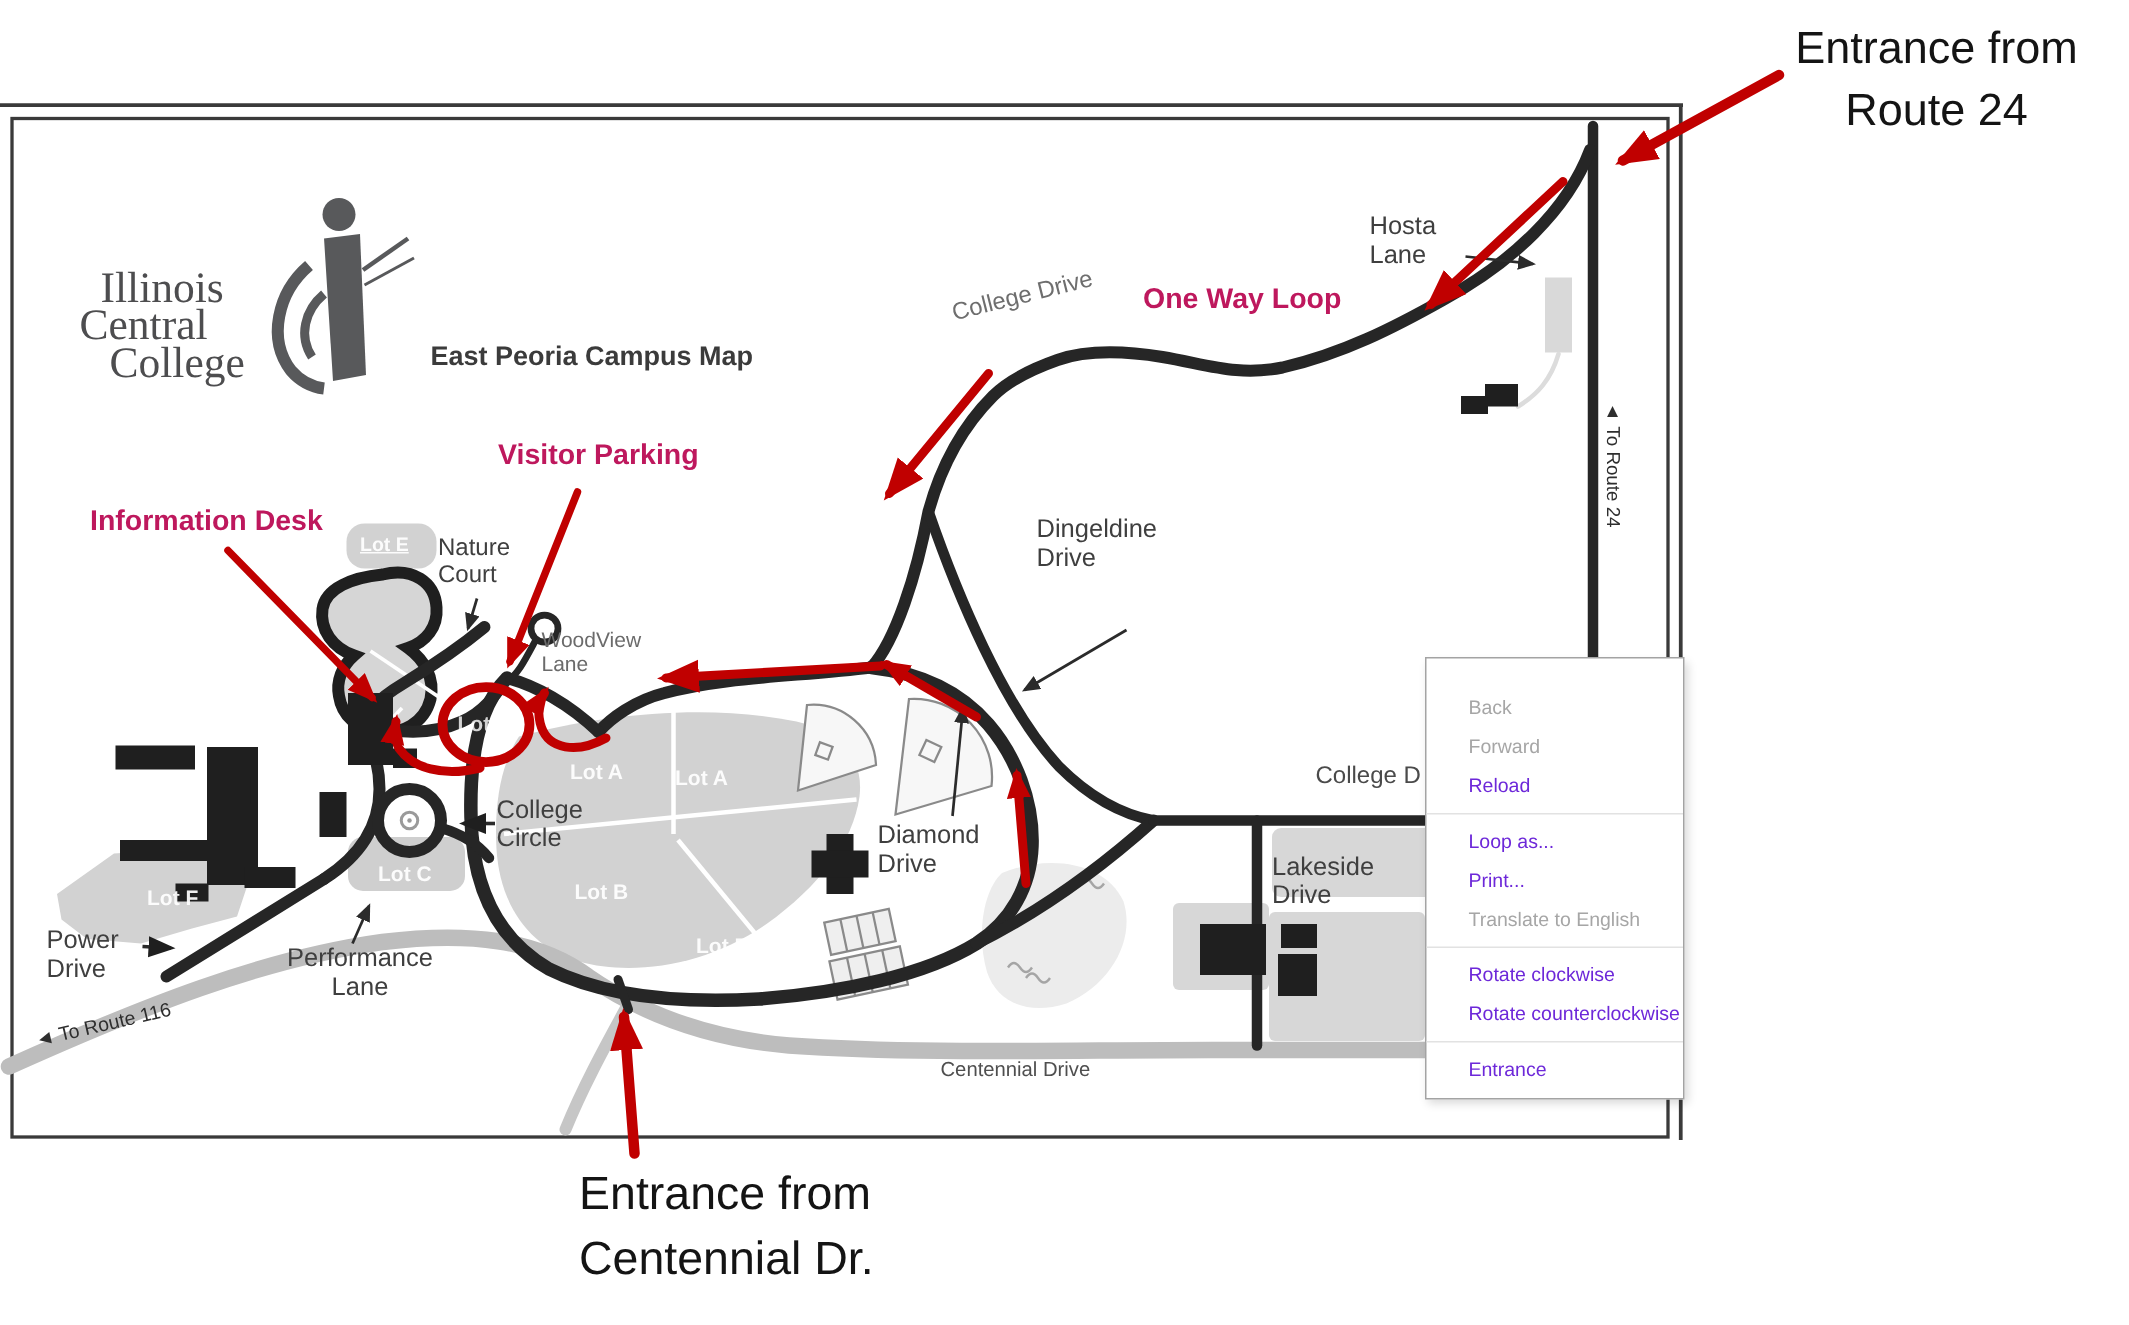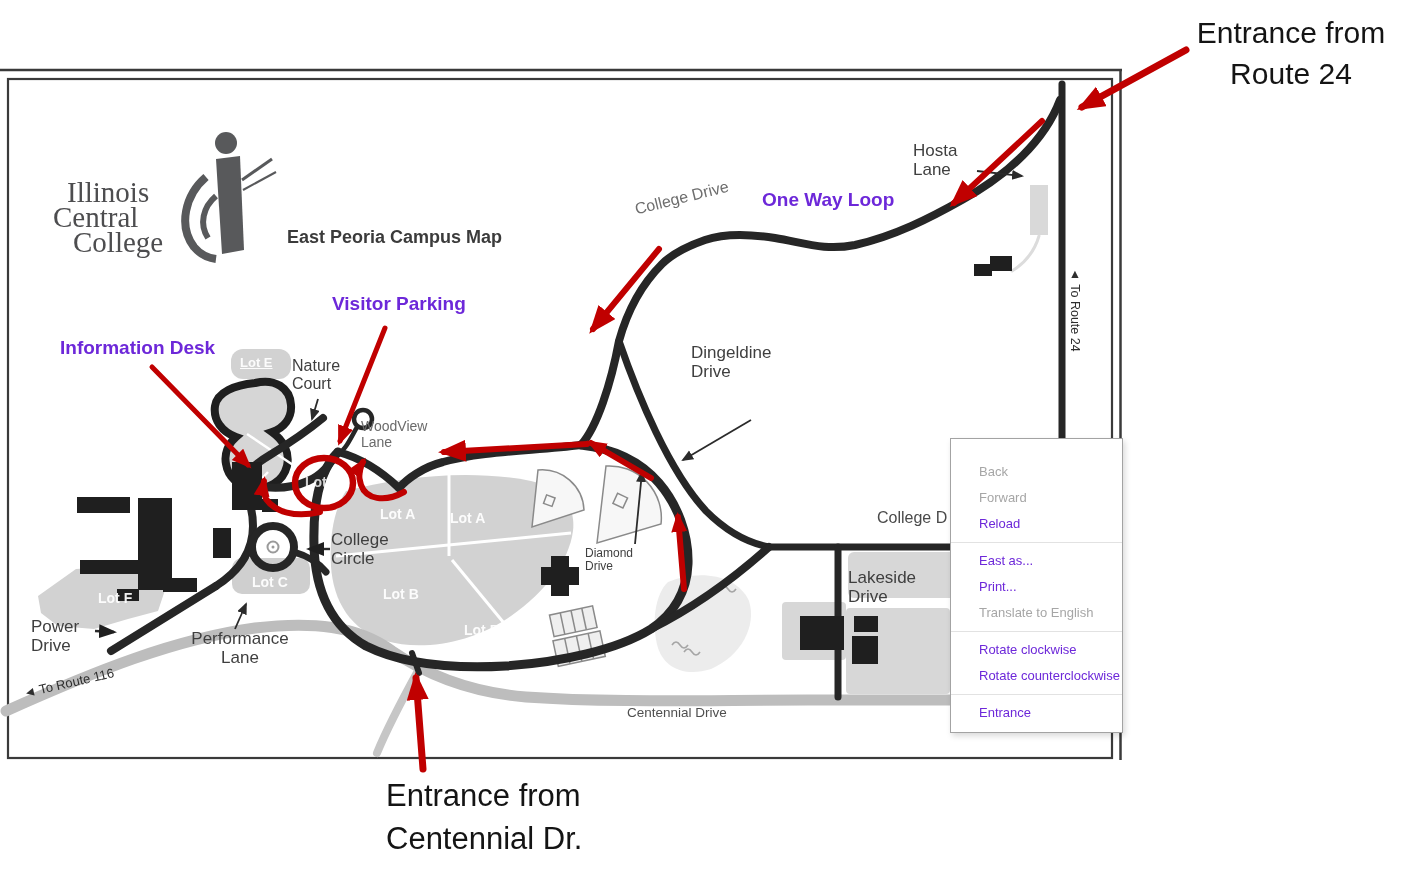--- a/index.html
+++ b/index.html
@@ -1,21 +1,21 @@
 <!DOCTYPE html>
 <html><head>
 <meta charset="utf-8">
 <style>
   html,body{margin:0;padding:0;background:#fff;}
   body{width:1419px;height:883px;position:relative;overflow:hidden;
        font-family:"Liberation Sans",sans-serif;-webkit-font-smoothing:antialiased;}
   #map-svg{position:absolute;left:0;top:0;z-index:1;}
   .lbl{position:absolute;z-index:3;color:#3f3f3f;white-space:pre-line;line-height:1.12;}
   .lot{position:absolute;z-index:3;color:rgba(255,255,255,.93);font-weight:bold;font-size:14px;}
-  .red-lbl{position:absolute;z-index:4;color:#6d28d9;font-weight:bold;font-size:19px;white-space:nowrap;}
+  .red-lbl{position:absolute;z-index:4;color:#be185d;font-weight:bold;font-size:19px;white-space:nowrap;}
   .big-lbl{position:absolute;z-index:4;color:#141414;font-size:31px;white-space:pre-line;line-height:1.38;}
   .logo-line{position:absolute;z-index:3;font-family:"Liberation Serif",serif;color:#4d4d4f;font-size:29px;}
   .vert{writing-mode:vertical-rl;}
   
   .ctx-menu{position:absolute;left:950px;top:438px;width:173px;z-index:10;background:#fff;
             border:1px solid #a3a3a3;box-shadow:2px 3px 6px rgba(0,0,0,.15);
             padding:20px 0 6px 0;box-sizing:border-box;}
   .ctx-item{height:26px;line-height:26px;padding-left:28px;font-size:13px;color:#6d28d9;
             white-space:nowrap;overflow:hidden;cursor:default;}
   .ctx-item.disabled{color:#a6a6a6;}
@@ -190,21 +190,21 @@
 <div class="lbl" style="left:633px;top:201px;font-size:16px;color:#6e6e6e;transform:rotate(-14deg);transform-origin:left top;">College Drive</div>
 <div class="lbl" style="left:877px;top:509px;font-size:16px;color:#4a4a4a;">College D</div>
 <div class="lbl" style="left:691px;top:343px;font-size:17px;">Dingeldine
 Drive</div>
 <div class="lbl" style="left:292px;top:357px;font-size:16px;">Nature
 Court</div>
 <div class="lbl" style="left:361px;top:419px;font-size:14px;color:#6b6b6b;">WoodView
 Lane</div>
 <div class="lbl" style="left:331px;top:530px;font-size:17px;">College
 Circle</div>
-<div class="lbl" style="left:585px;top:547px;font-size:12px;">Diamond
+<div class="lbl" style="left:585px;top:547px;font-size:17px;">Diamond
 Drive</div>
 <div class="lbl" style="left:848px;top:568px;font-size:17px;">Lakeside
 Drive</div>
 <div class="lbl" style="left:170px;top:629px;font-size:17px;width:140px;text-align:center;">Performance
 Lane</div>
 <div class="lbl" style="left:31px;top:617px;font-size:17px;">Power
 Drive</div>
 <div class="lbl" style="left:627px;top:705px;font-size:13.5px;color:#4f4f4f;">Centennial Drive</div>
 <div class="lbl" style="left:22px;top:687px;font-size:13px;color:#2e2e2e;transform:rotate(-13deg);transform-origin:left top;">◄ To Route 116</div>
 <div class="lbl vert" style="left:1068px;top:267px;font-size:12.5px;color:#2e2e2e;">▲ To Route 24</div>
@@ -225,21 +225,21 @@
 <div class="big-lbl" style="left:1177px;top:12px;width:228px;text-align:center;font-size:30px;">Entrance from
 Route 24</div>
 <div class="big-lbl" style="left:386px;top:775px;">Entrance from
 Centennial Dr.</div>
 
 <div class="ctx-menu">
   <div class="ctx-item disabled">Back</div>
   <div class="ctx-item disabled">Forward</div>
   <div class="ctx-item">Reload</div>
   <div class="ctx-sep"></div>
-  <div class="ctx-item">East as...</div>
+  <div class="ctx-item">Loop as...</div>
   <div class="ctx-item">Print...</div>
   <div class="ctx-item disabled">Translate to English</div>
   <div class="ctx-sep"></div>
   <div class="ctx-item">Rotate clockwise</div>
   <div class="ctx-item">Rotate counterclockwise</div>
   <div class="ctx-sep"></div>
   <div class="ctx-item">Entrance</div>
 </div>
 
 </body></html>

